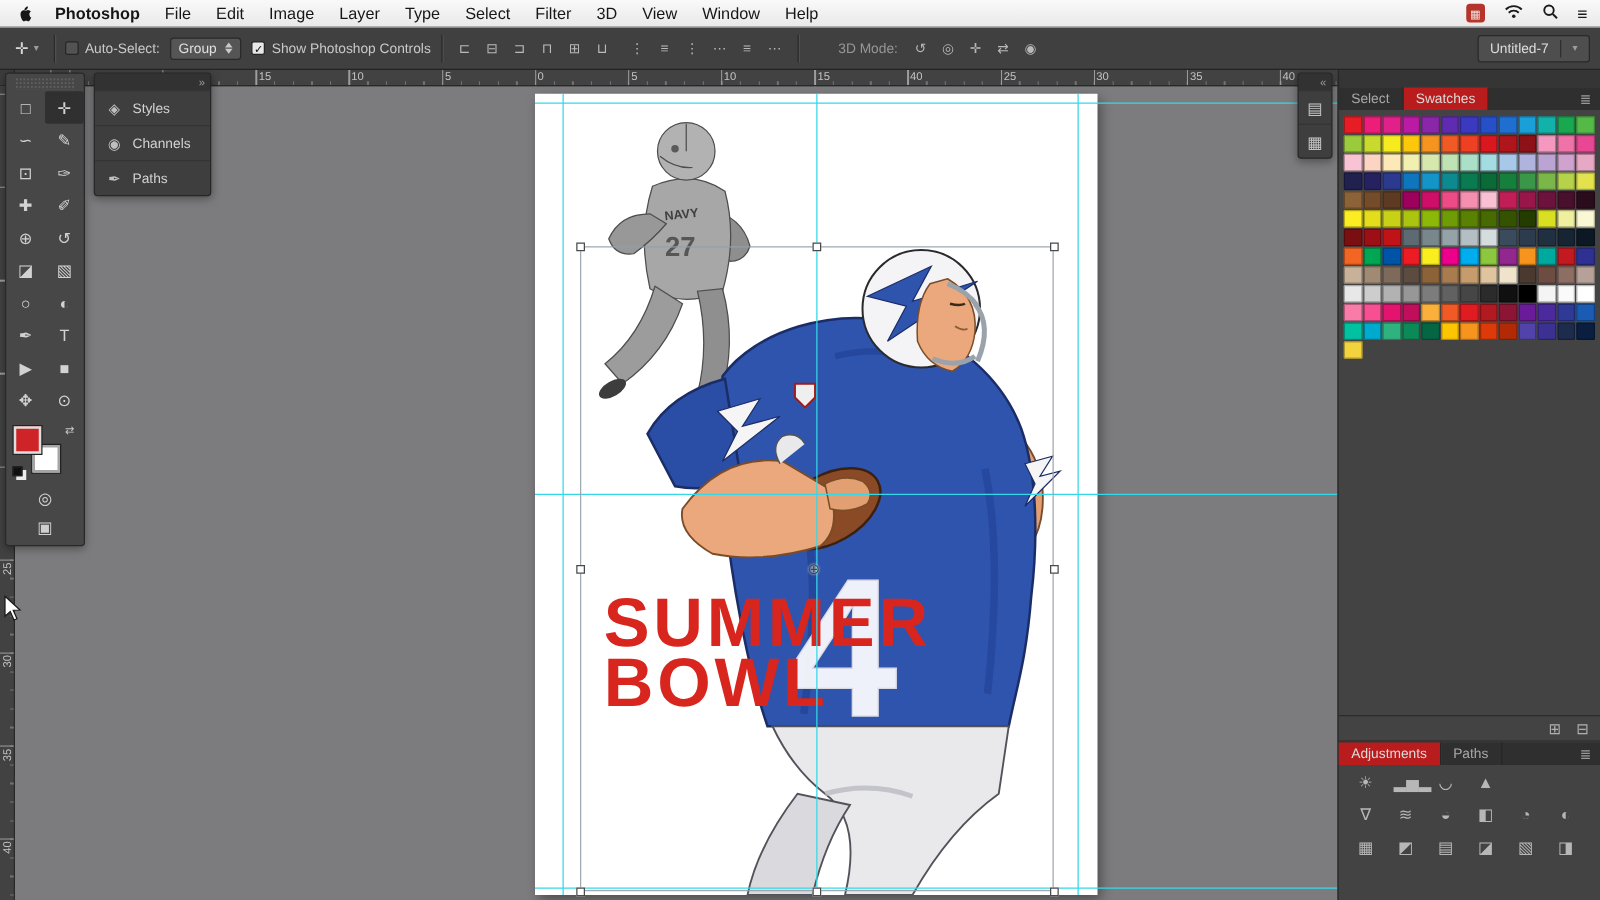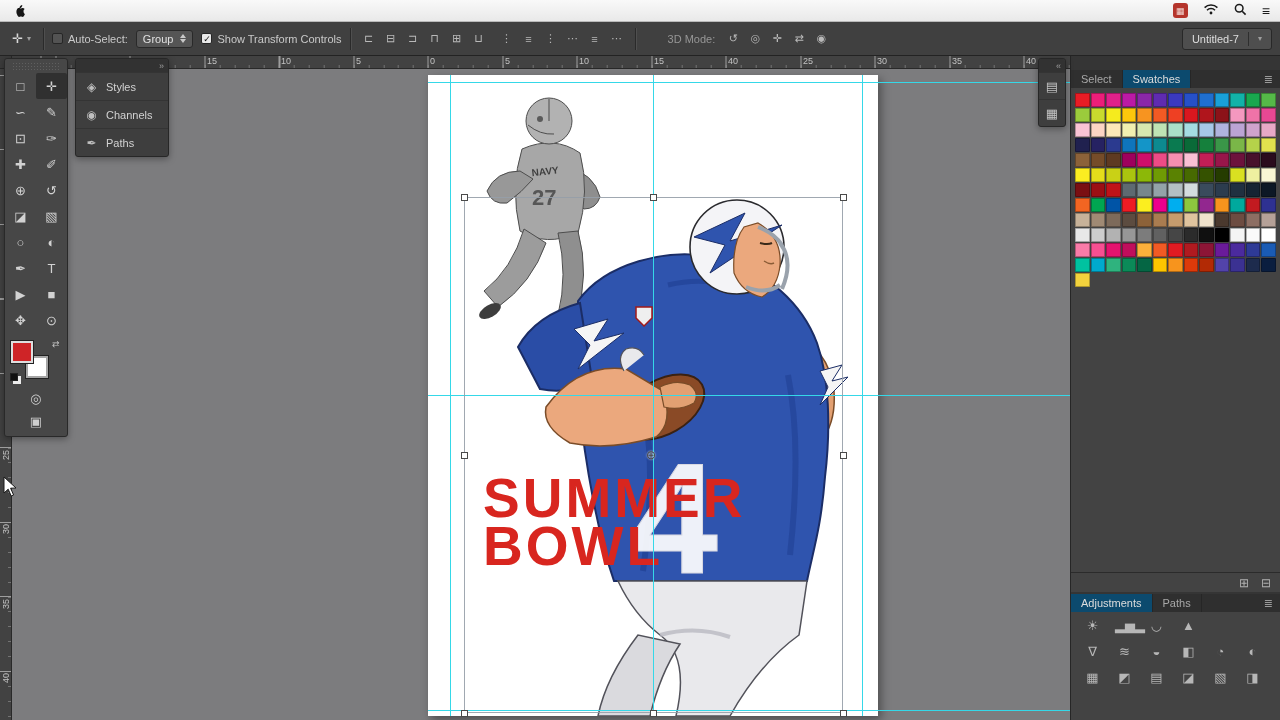--- a/index.html
+++ b/index.html
@@ -112,21 +112,21 @@
   .minidock { position:absolute; left:1038px; top:2px; width:28px; z-index:21; background:#3e3e3e;
     border:1px solid #272727; border-radius:3px; overflow:hidden; box-shadow:0 2px 7px rgba(0,0,0,.35); }
   .mini-btn { height:27px; display:flex; align-items:center; justify-content:center; color:#c3c3c3;
     font-size:13px; border-top:1px solid #343434; }
 
   
   .rightdock { position:absolute; right:0; top:0; width:210px; bottom:0; background:#353535;
     border-left:1px solid #262626; z-index:15; }
   .panel-tabs { height:18px; background:#2f2f2f; display:flex; align-items:stretch; font-size:11px; color:#a8a8a8; }
   .ptab { padding:0 10px; display:flex; align-items:center; border-right:1px solid #262626; }
-  .ptab.active { background:#0c4a6e; color:#dcdcdc; }
+  .ptab.active { background:#b91c1c; color:#dcdcdc; }
   .panel-menu { margin-left:auto; display:flex; align-items:center; padding:0 7px; color:#9a9a9a; font-size:11px; }
   .swatch-panel { position:absolute; top:14px; left:0; right:0; height:522px; background:#434343; }
   .swatch-grid { display:grid; grid-template-columns:repeat(13,1fr); gap:1px; padding:5px 4px; }
   .swatch { height:14px; border-radius:1px; box-shadow:inset 0 0 0 1px rgba(0,0,0,.28); }
   .sw-bottom { position:absolute; bottom:0; left:0; right:0; height:20px; border-top:1px solid #2b2b2b;
     display:flex; justify-content:flex-end; align-items:center; gap:12px; padding:0 9px;
     color:#b0b0b0; font-size:12px; }
   .adjust-panel { position:absolute; top:538px; left:0; right:0; bottom:0; background:#434343; }
   .adjust-label { padding:5px 8px 2px; font-weight:bold; font-size:11px; color:#dedede; }
   .arow { display:flex; align-items:center; height:26px; gap:13px; padding:0 12px; }
@@ -139,20 +139,34 @@
 
 <div class="menubar">
   <span class="apple">
     <svg width="12" height="14" viewBox="0 0 12 14">
       <path d="M8.3,1.1c.1.8-.3,1.6-.8,2.2-.5.6-1.3,1-2,.9-.1-.8.3-1.6.8-2.1C6.8,1.5,7.7,1.1,8.3,1.1Z
                M10.4,11.1c-.4.9-.9,1.9-1.7,1.9-.7,0-.9-.4-1.8-.4-.9,0-1.1.4-1.8.4-.8,0-1.4-1-1.8-1.9
                C2.4,9.2,2,6.8,2.9,5.4c.5-.8,1.3-1.3,2.1-1.3.7,0,1.2.4,1.8.4.5,0,1.1-.5,1.9-.4.6,0,1.5.3,2,1
                -.1.1-1.2.7-1.2,2.1C9.5,9.6,11,10.1,11,10.1Z" fill="#161616"></path>
     </svg>
   </span>
+  <div class="menu-left">
+    <span class="menu-item">Photoshop</span>
+      <span class="menu-item">File</span>
+      <span class="menu-item">Edit</span>
+      <span class="menu-item">Image</span>
+      <span class="menu-item">Layer</span>
+      <span class="menu-item">Type</span>
+      <span class="menu-item">Select</span>
+      <span class="menu-item">Filter</span>
+      <span class="menu-item">3D</span>
+      <span class="menu-item">View</span>
+      <span class="menu-item">Window</span>
+      <span class="menu-item">Help</span>
+  </div>
   <div class="menu-right">
     <span class="mb-extra">▦</span>
     <span>
       <svg width="16" height="12" viewBox="0 0 16 12">
         <path d="M1.6,4.6a9,9 0 0 1 12.8,0" fill="none" stroke="#1a1a1a" stroke-width="1.5"></path>
         <path d="M4,7.2a5.5,5.5 0 0 1 8,0" fill="none" stroke="#1a1a1a" stroke-width="1.5"></path>
         <circle cx="8" cy="10" r="1.4" fill="#1a1a1a"></circle>
       </svg>
     </span>
     <span>
@@ -177,21 +191,21 @@
   </label>
   <div class="dropdown">
     <span>Group</span>
     <span class="stepper">
         <i class="up"></i>
         <i class="down"></i>
       </span>
   </div>
   <label class="ob-check">
     <span class="checkbox checked">✓</span>
-    <span>Show Transform Controls</span>
+    <span>Show Photoshop Controls</span>
   </label>
   <div class="ob-sep"></div>
   <div class="icon-group">
     <span class="ob-icon">⊏</span>
       <span class="ob-icon">⊟</span>
       <span class="ob-icon">⊐</span>
       <span class="ob-icon">⊓</span>
       <span class="ob-icon">⊞</span>
       <span class="ob-icon">⊔</span>
   </div>

